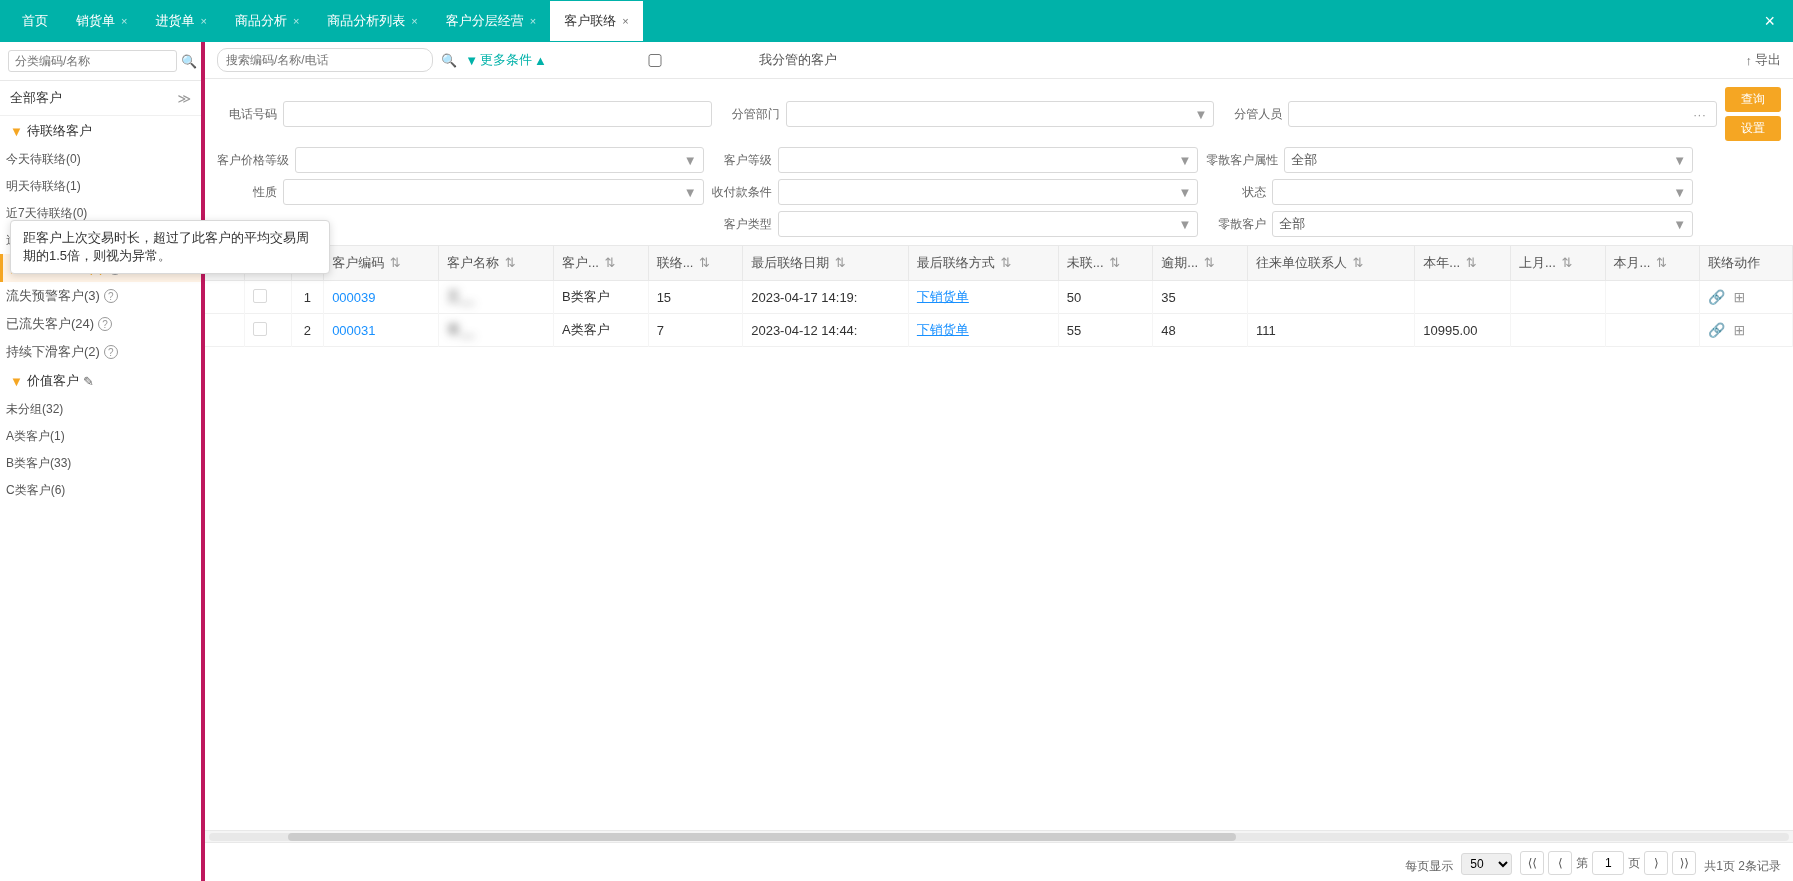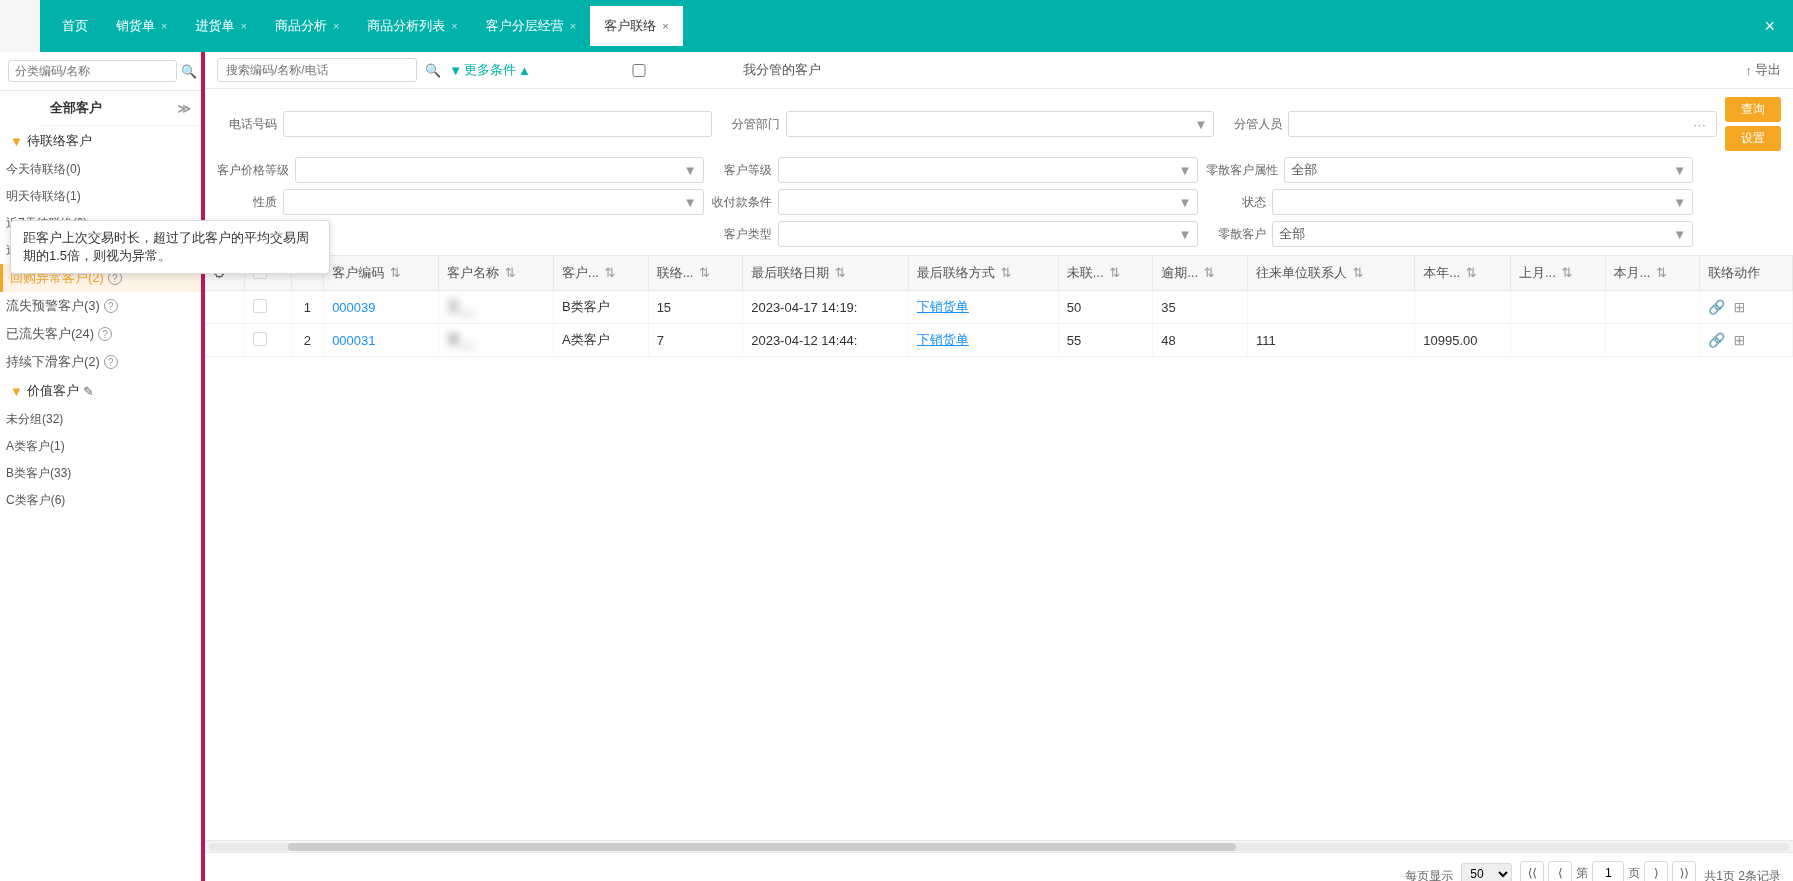--- a/index.html
+++ b/index.html
@@ -1,26 +1,25 @@
 <!DOCTYPE html>
 <html><head>
   <meta charset="utf-8">
   <style>
     * { box-sizing: border-box; margin: 0; padding: 0; font-family: 'Microsoft YaHei', Arial, sans-serif; font-size: 13px; }
     body { background: #f5f5f5; overflow: hidden; width: 1793px; height: 881px; }
 
     
     .top-nav {
       background: #00b2a9;
-      height: 52px;
+      height: 42px;
       display: flex;
       align-items: center;
       padding: 0 8px;
       color: white;
-      margin-left: 40px;
     }
     .nav-item {
       padding: 0 14px;
       height: 40px;
       display: flex;
       align-items: center;
       cursor: pointer;
       color: white;
       font-size: 13px;
       position: relative;
@@ -71,24 +70,23 @@
     .sidebar-search .search-btn {
       margin-left: 4px;
       color: #999;
       cursor: pointer;
     }
     .sidebar-content { flex: 1; overflow-y: auto; }
     .sidebar-header {
       display: flex;
       align-items: center;
       padding: 8px 10px;
-      font-weight: bold;
+      font-weight: normal;
       color: #333;
       border-bottom: 1px solid #f0f0f0;
-      margin-left: 40px;
     }
     .sidebar-header .collapse-btn {
       margin-left: auto;
       color: #999;
       cursor: pointer;
     }
     .sidebar-group-title {
       display: flex;
       align-items: center;
       padding: 6px 10px;
@@ -481,21 +479,21 @@
       <div class="sidebar-child">未分组(32)</div>
       <div class="sidebar-child">A类客户(1)</div>
       <div class="sidebar-child">B类客户(33)</div>
       <div class="sidebar-child">C类客户(6)</div>
     </div>
   </div>
 
   <div class="content-area">
 
     <div class="filter-bar">
-      <input type="text" style="width: 200px;" placeholder="搜索编码/名称/电话">
+      <input type="text" style="width: 216px; border-radius: 10px;" placeholder="搜索编码/名称/电话">
       <span class="filter-search-btn">🔍</span>
       <div class="more-conditions">
         <span>▼</span>
         <span>更多条件</span>
         <span>▲</span>
       </div>
       <div class="my-customers">
         <input type="checkbox" style="">
         <span>我分管的客户</span>
       </div>

